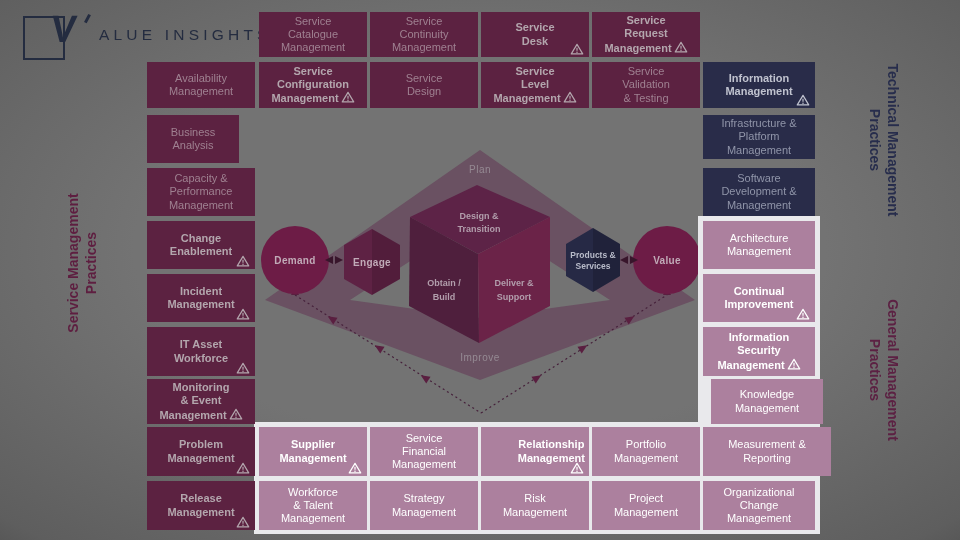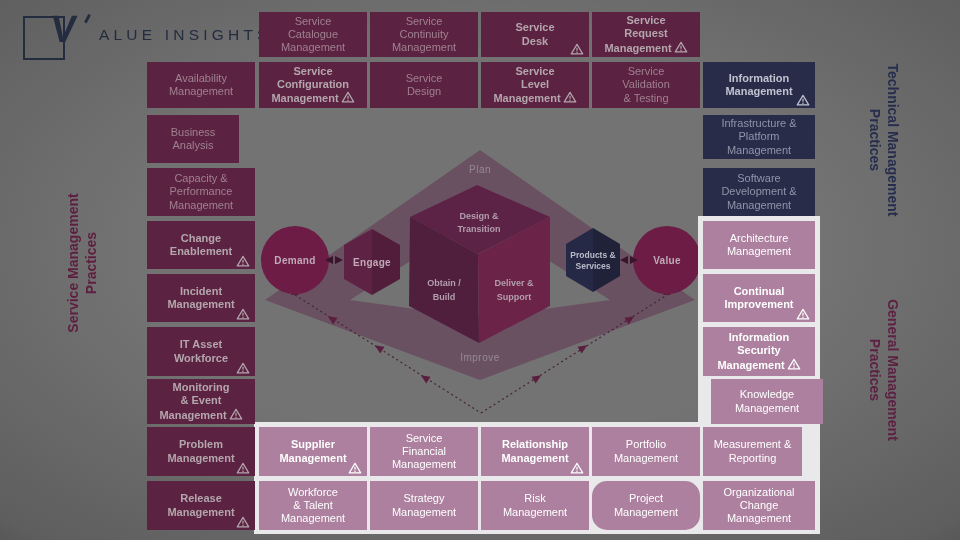--- a/index.html
+++ b/index.html
@@ -305,51 +305,51 @@
           <path d="M12 2.5 L22.5 20 H1.5 Z" fill="none" stroke="currentColor" stroke-width="2.2" stroke-linejoin="round"></path>
           <line x1="12" y1="8.5" x2="12" y2="14" stroke="currentColor" stroke-width="2.2"></line>
           <circle cx="12" cy="17" r="1.4" fill="currentColor"></circle>
         </svg>
       </div>
       <div class="box pink" style="left: 370px; top: 427px; width: 108px; height: 49px;">
         <span class="box-label">Service
 Financial
 Management</span>
       </div>
-      <div class="box pink bold" style="left: 481px; top: 427px; width: 108px; height: 49px;">
+      <div class="box pink bold" style="left: 481px; top: 427px; width: 108px; height: 49px; justify-content: flex-end;">
         <span class="box-label">Relationship
 Management</span>
         <svg class="warn corner" viewBox="0 0 24 22">
           <path d="M12 2.5 L22.5 20 H1.5 Z" fill="none" stroke="currentColor" stroke-width="2.2" stroke-linejoin="round"></path>
           <line x1="12" y1="8.5" x2="12" y2="14" stroke="currentColor" stroke-width="2.2"></line>
           <circle cx="12" cy="17" r="1.4" fill="currentColor"></circle>
         </svg>
       </div>
       <div class="box pink" style="left: 592px; top: 427px; width: 108px; height: 49px;">
         <span class="box-label">Portfolio
 Management</span>
       </div>
-      <div class="box pink" style="left: 703px; top: 427px; width: 99px; height: 49px;">
+      <div class="box pink" style="left: 703px; top: 427px; width: 128px; height: 49px;">
         <span class="box-label">Measurement &amp;
 Reporting</span>
       </div>
       <div class="box pink" style="left: 259px; top: 481px; width: 108px; height: 49px;">
         <span class="box-label">Workforce
 &amp; Talent
 Management</span>
       </div>
       <div class="box pink" style="left: 370px; top: 481px; width: 108px; height: 49px;">
         <span class="box-label">Strategy
 Management</span>
       </div>
       <div class="box pink" style="left: 481px; top: 481px; width: 108px; height: 49px;">
         <span class="box-label">Risk
 Management</span>
       </div>
-      <div class="box pink" style="left: 592px; top: 481px; width: 108px; height: 49px; border-radius: 15px;">
+      <div class="box pink" style="left: 592px; top: 481px; width: 108px; height: 49px;">
         <span class="box-label">Project
 Management</span>
       </div>
       <div class="box pink" style="left: 703px; top: 481px; width: 112px; height: 49px;">
         <span class="box-label">Organizational
 Change
 Management</span>
       </div>
     </div>
 </div>

